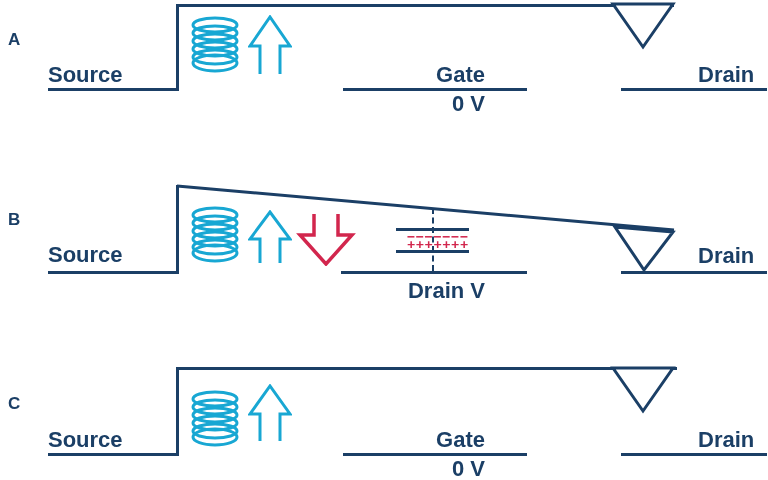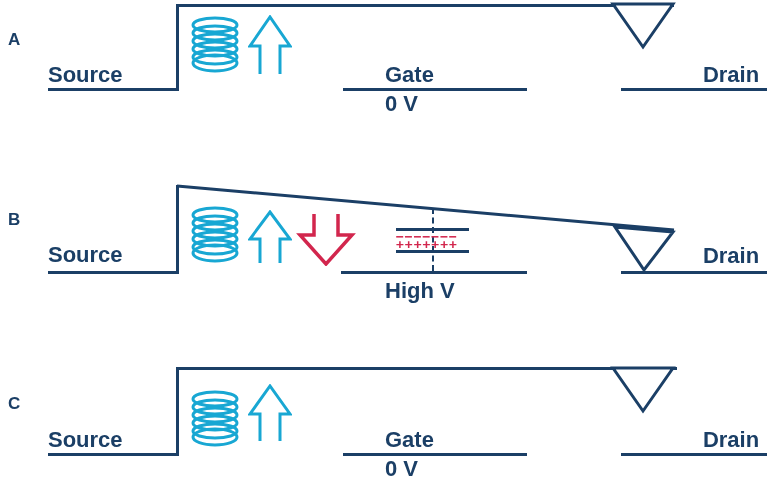--- a/index.html
+++ b/index.html
@@ -6,22 +6,22 @@
   #stage{
     position:relative;width:768px;height:480px;background:#ffffff;
     font-family:"Liberation Sans",sans-serif;overflow:hidden;
   }
   .abs{position:absolute;}
   .lbl{
     position:absolute;color:#1b3f66;font-weight:bold;font-size:22px;
     line-height:20px;white-space:nowrap;
   }
   .panel-letter{font-size:17px;}
-  .ctr{text-align:left;}
-  .rgt{text-align:center;}
+  .ctr{text-align:right;}
+  .rgt{text-align:left;}
   .hline{position:absolute;height:3px;background:#1b3f66;}
   .vline{position:absolute;width:3px;background:#1b3f66;}
   .dashline{position:absolute;width:0;border-left:2px dashed #1b3f66;}
   .cbar{position:absolute;height:3px;background:#1b3f66;}
   .charge-row{
     position:absolute;color:#d2264d;font-weight:bold;white-space:nowrap;
     font-family:"DejaVu Sans Mono",monospace;
   }
   .minus-row{font-size:13px;line-height:9px;letter-spacing:1px;}
   .plus-row{font-size:13px;line-height:11px;letter-spacing:1px;}
@@ -104,21 +104,21 @@
       <div class="charge-row minus-row ctr" style="left:396px;top:232px;width:73px;">−−−−−−−</div>
       <div class="charge-row plus-row ctr" style="left:396px;top:239px;width:73px;">+++++++</div>
       <div class="cbar" style="left:396px;top:250px;width:73px;"></div>
     </div>
 
     <svg class="abs" style="left:609px;top:224px;" width="70" height="50" viewBox="0 0 70 50">
       <polygon points="6,3 64,8 35,46" fill="#ffffff" stroke="#1b3f66" stroke-width="3"></polygon>
     </svg>
 
     <div class="hline" style="left:341px;top:271px;width:186px;"></div>
-    <div class="lbl ctr" style="left:385px;top:281px;width:100px;">High V</div>
+    <div class="lbl ctr" style="left:385px;top:281px;width:100px;">Drain V</div>
 
     <div class="lbl rgt" style="left:698px;top:246px;width:66px;">Drain</div>
     <div class="hline" style="left:621px;top:271px;width:146px;"></div>
   </div>
 
   <div>
     <div class="lbl panel-letter" style="left:8px;top:394px;">C</div>
 
     <div class="lbl" style="left:48px;top:430px;">Source</div>
     <div class="hline" style="left:48px;top:453px;width:130px;"></div>

